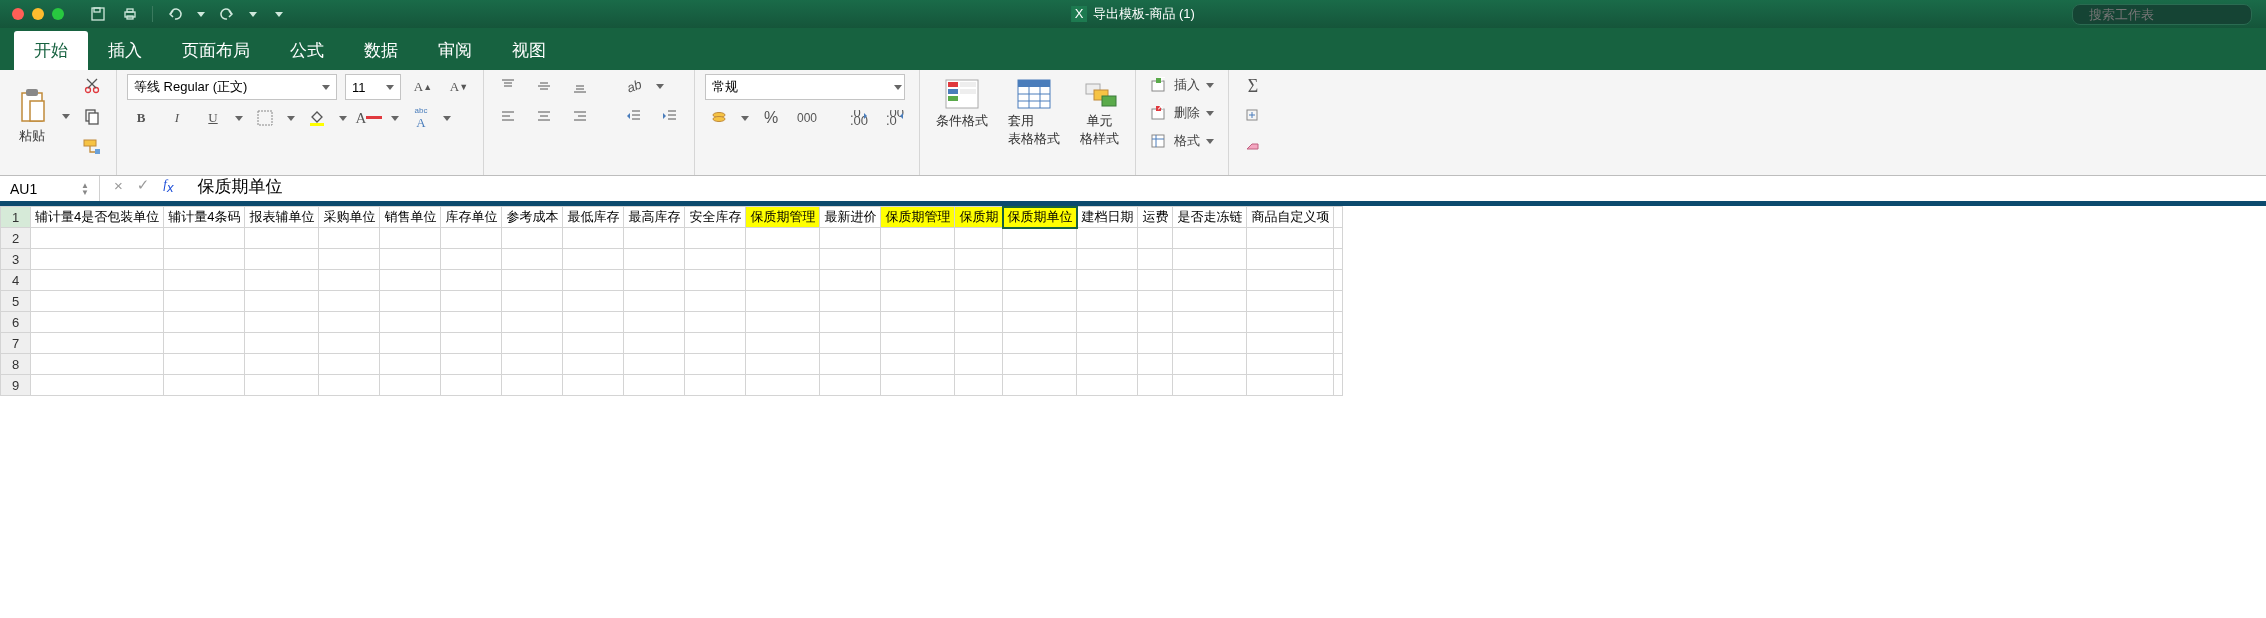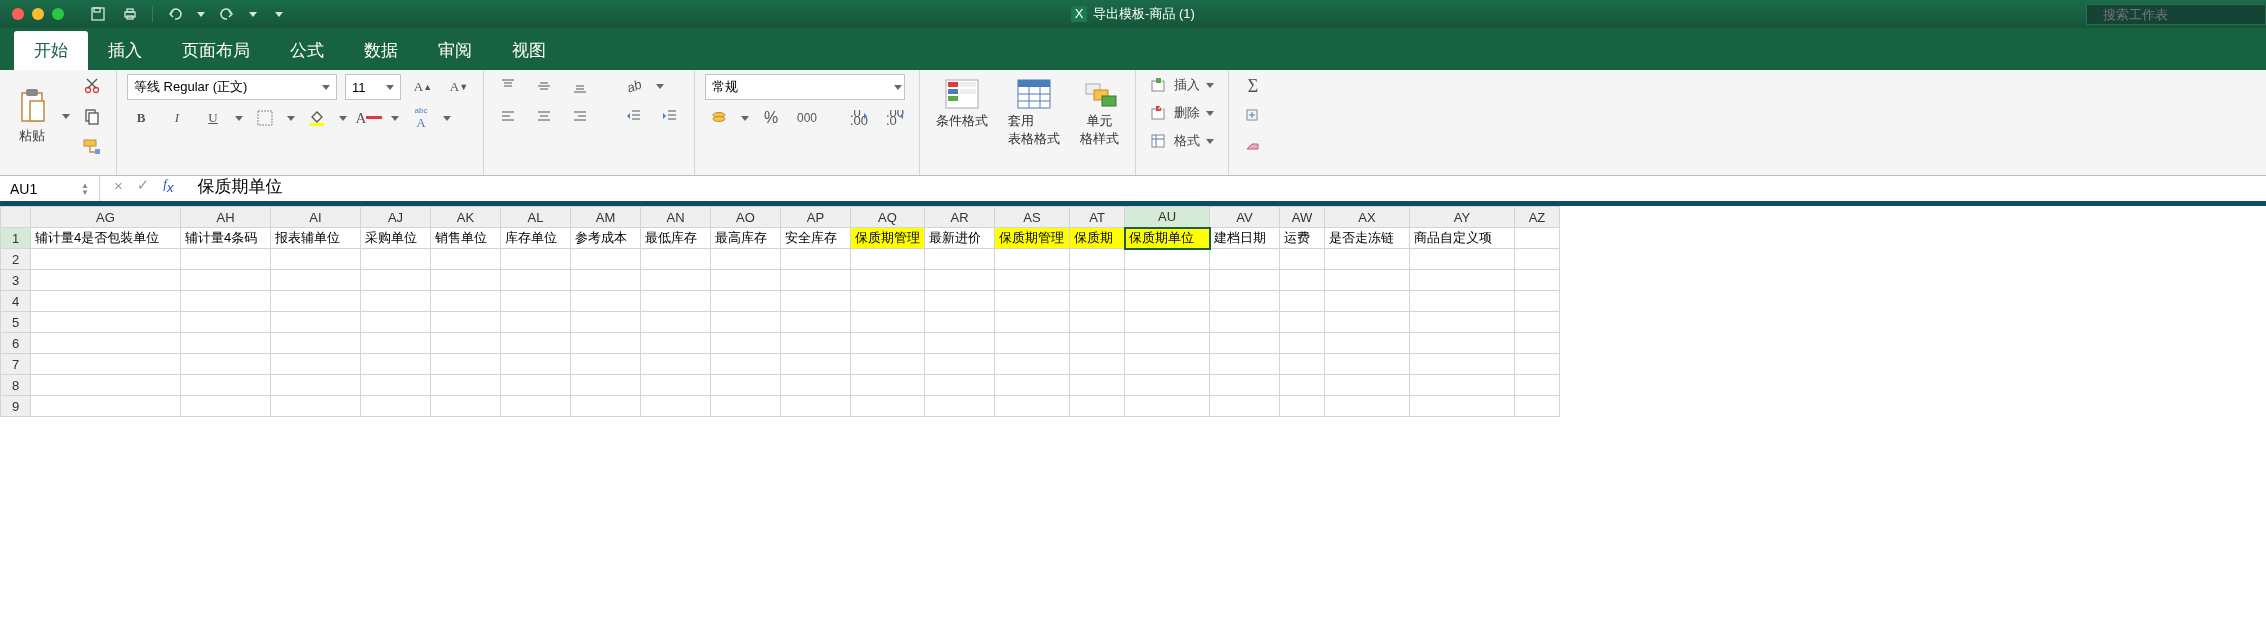--- a/index.html
+++ b/index.html
@@ -5,21 +5,21 @@
 *{box-sizing:border-box;margin:0;padding:0;font-family:-apple-system,"Helvetica Neue",Arial,sans-serif;font-size:13px;user-select:none}
 body{width:2266px;height:618px;background:#fff;overflow:hidden}
 .titlebar{height:28px;background:linear-gradient(#1a6b49,#15553a);display:flex;align-items:center;color:#fff;position:relative}
 .winctrl{display:flex;gap:8px;padding:0 12px}
 .dot{width:12px;height:12px;border-radius:50%}
 .dot.r{background:#ff5f57}.dot.y{background:#febc2e}.dot.g{background:#28c840}
 .qat{display:flex;gap:12px;margin-left:12px;align-items:center}
 .qat .ico{color:#cfe8dc;width:20px;height:18px;display:flex;align-items:center;justify-content:center}
 .qat .sep{width:1px;height:16px;background:#3a7a5e}
 .titlecenter{position:absolute;left:50%;transform:translateX(-50%);display:flex;align-items:center;gap:6px;font-size:14px;color:#fff}
-.searchwrap{margin-left:auto;display:flex;align-items:center;gap:6px;background:#154434;border:1px solid #2a6b51;border-radius:0;padding:2px 10px;width:180px;color:#9cc5b3}
+.searchwrap{margin-left:auto;margin-right:14px;display:flex;align-items:center;gap:6px;background:#154434;border:1px solid #2a6b51;border-radius:8px;padding:2px 10px;width:180px;color:#9cc5b3}
 .searchwrap input{background:transparent;border:none;outline:none;color:#cfe8dc;flex:1;font-size:13px}
 .tabstrip{height:42px;background:#176240;display:flex;align-items:flex-end;padding-left:14px;gap:0}
 .tab{padding:8px 20px 8px;color:#fff;font-size:17px;font-weight:500;cursor:pointer}
 .tab.active{background:#fff;color:#176240;border-radius:3px 3px 0 0}
 .ribbon{height:106px;background:#f5f5f5;border-bottom:1px solid #bdbdbd;display:flex;align-items:stretch}
 .grp{display:flex;flex-direction:column;padding:4px 10px 2px;border-right:1px solid #d6d6d6;justify-content:space-between}
 .grp .rows{display:flex;flex-direction:column;gap:6px}
 .grp .row{display:flex;align-items:center;gap:8px}
 .bigbtn{display:flex;flex-direction:column;align-items:center;gap:2px;padding:4px 6px;cursor:pointer}
 .bigbtn .lbl{font-size:13px;color:#333}
@@ -418,43 +418,20 @@
   <span style="font-size:15px">✓</span>
   <span class="fxi">f<sub>x</sub></span>
  </div>
  <input class="fxinput" value="保质期单位" style="">
 </div>
 
 <div class="sheetwrap">
  <table id="grid">
       <tbody>
         <tr>
-          <th class="corner"></th>
-          <th style="width:150px" class="">AG</th>
-          <th style="width:90px" class="">AH</th>
-          <th style="width:90px" class="">AI</th>
-          <th style="width:70px" class="">AJ</th>
-          <th style="width:70px" class="">AK</th>
-          <th style="width:70px" class="">AL</th>
-          <th style="width:70px" class="">AM</th>
-          <th style="width:70px" class="">AN</th>
-          <th style="width:70px" class="">AO</th>
-          <th style="width:70px" class="">AP</th>
-          <th style="width:70px" class="">AQ</th>
-          <th style="width:70px" class="">AR</th>
-          <th style="width:75px" class="">AS</th>
-          <th style="width:55px" class="">AT</th>
-          <th style="width:85px" class="selcol">AU</th>
-          <th style="width:70px" class="">AV</th>
-          <th style="width:45px" class="">AW</th>
-          <th style="width:85px" class="">AX</th>
-          <th style="width:105px" class="">AY</th>
-          <th style="width:45px" class="">AZ</th>
-        </tr>
-        <tr>
           <th class="rowh selrow">1</th>
           <td class="">辅计量4是否包装单位</td>
           <td class="">辅计量4条码</td>
           <td class="">报表辅单位</td>
           <td class="">采购单位</td>
           <td class="">销售单位</td>
           <td class="">库存单位</td>
           <td class="">参考成本</td>
           <td class="">最低库存</td>
           <td class="">最高库存</td>

